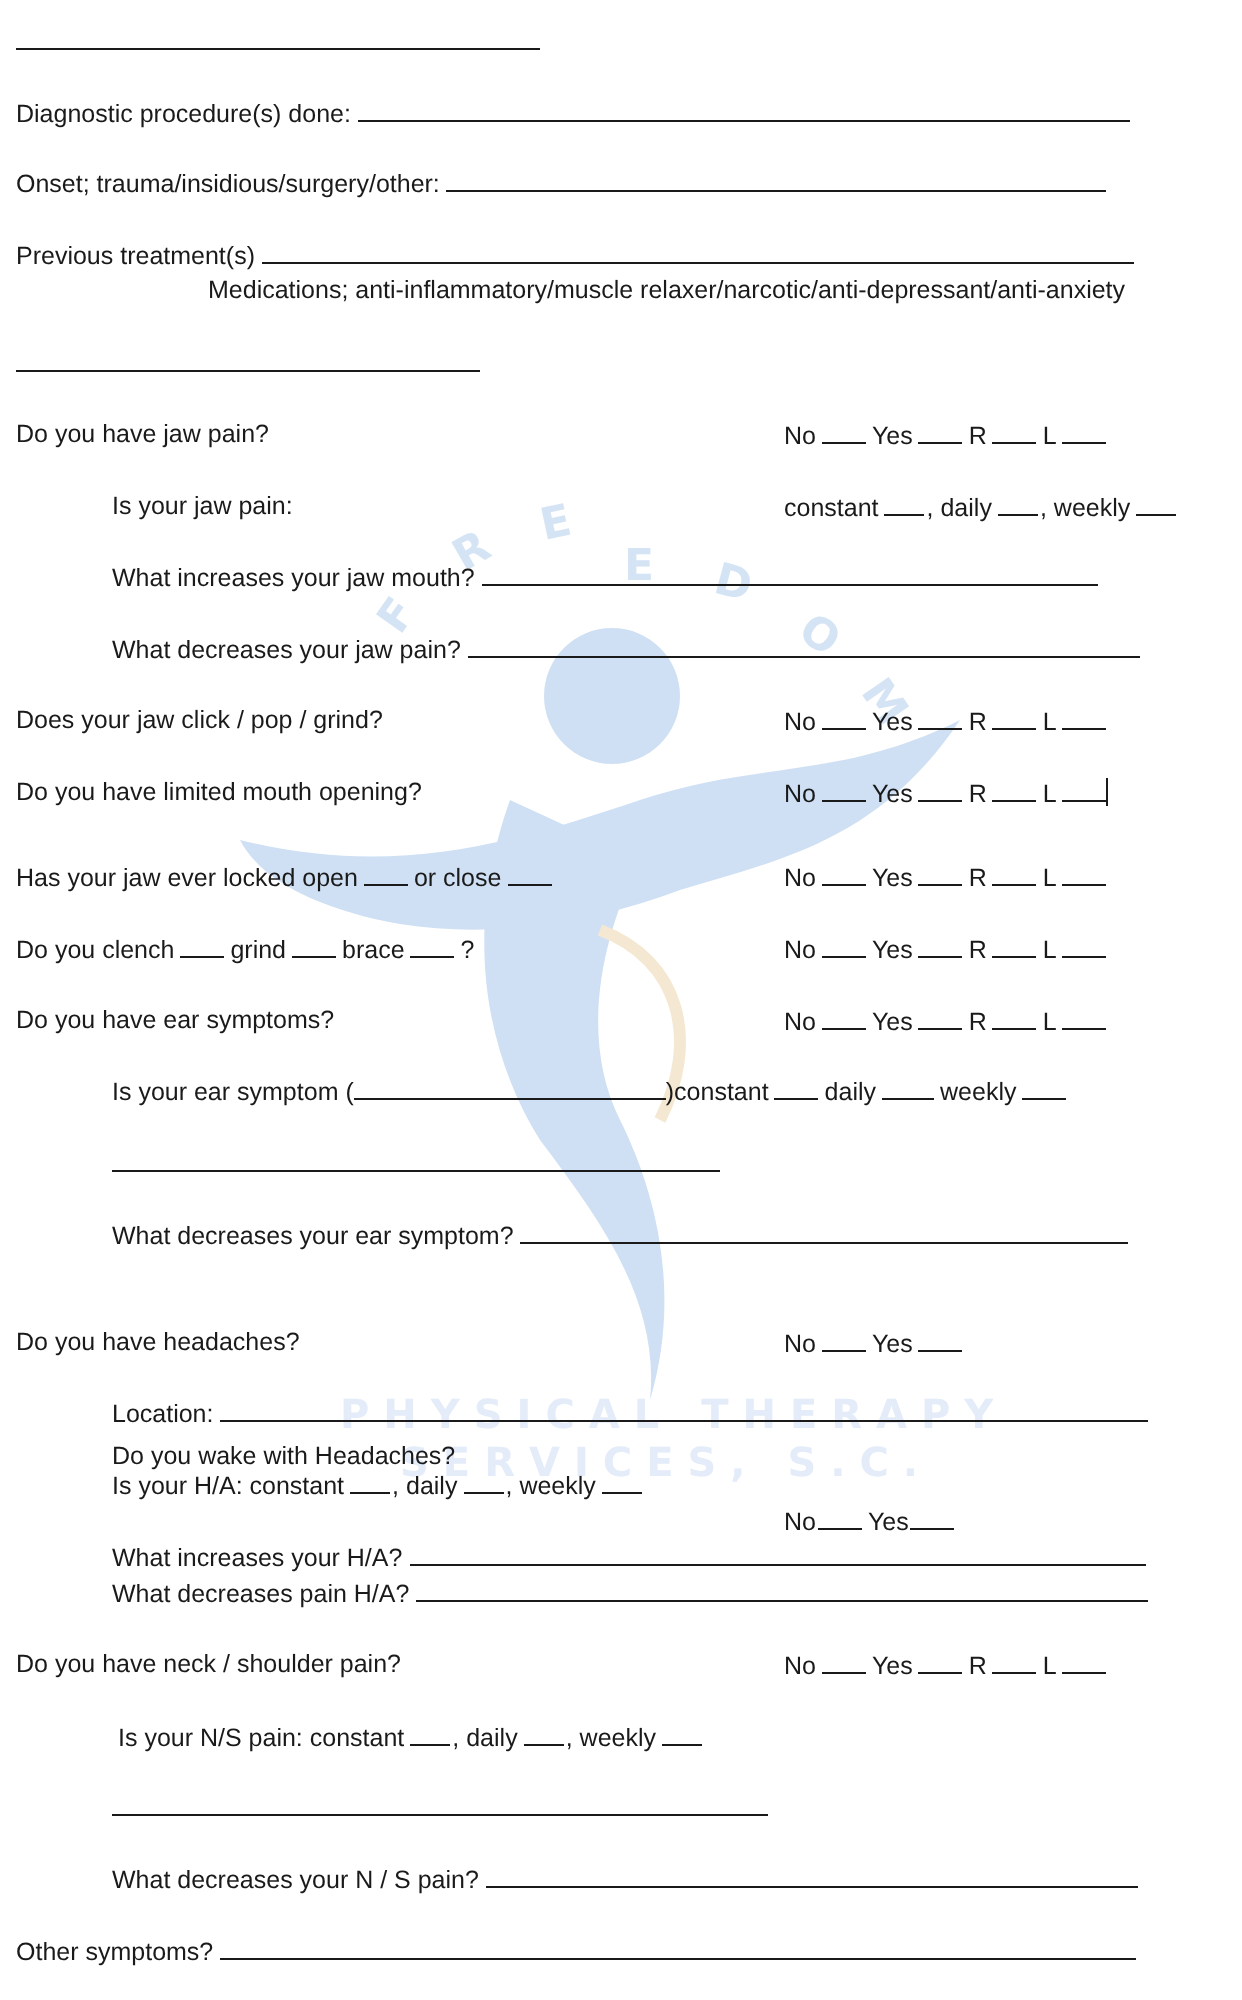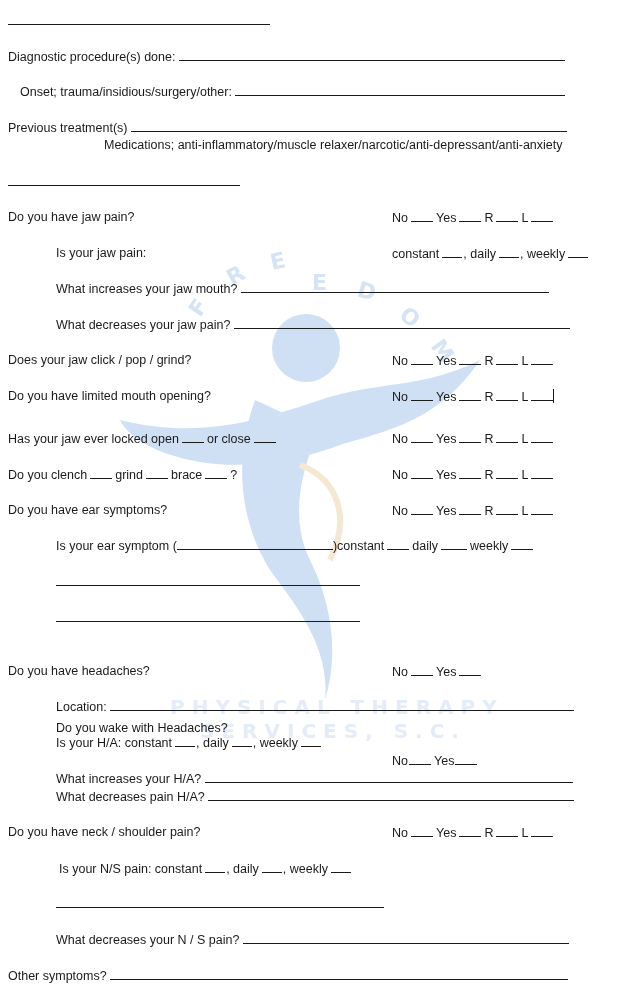--- a/index.html
+++ b/index.html
@@ -38,21 +38,21 @@
   </g>
 </svg>
 
 <div class="row" style="left:8px;top:12px">
   <span class="fill" style="width:262px"></span>
 </div>
 <div class="row" style="left:8px;top:48px">
   <span>Diagnostic procedure(s) done:</span>
   <span class="fill" style="width:386px"></span>
 </div>
-<div class="row" style="left:20px;top:83px">
+<div class="row" style="left:8px;top:83px">
   <span>Onset; trauma/insidious/surgery/other:</span>
   <span class="fill" style="width:330px"></span>
 </div>
 <div class="row" style="left:8px;top:119px">
   <span>Previous treatment(s)</span>
   <span class="fill" style="width:436px"></span>
 </div>
 <div class="row" style="left:104px;top:137px">Medications; anti-inflammatory/muscle relaxer/narcotic/anti-depressant/anti-anxiety</div>
 <div class="row" style="left:8px;top:173px">
   <span class="fill" style="width:232px"></span>
@@ -107,20 +107,21 @@
 </div>
 
 <div class="row" style="left:56px;top:537px">
   <span>Is your ear symptom (</span><span class="fill" style="width:156px"></span><span>)constant</span><span class="blank"></span><span>daily</span><span class="blank" style="width:26px"></span><span>weekly</span><span class="blank"></span>
 </div>
 
 <div class="row" style="left:56px;top:573px">
   <span class="fill" style="width:304px"></span>
 </div>
 <div class="row" style="left:56px;top:609px">
+  <span>What decreases your ear symptom?</span>
   <span class="fill" style="width:304px"></span>
 </div>
 
 <div class="row" style="left:8px;top:663px">Do you have headaches?</div>
 <div class="right" style="top:663px">
   <span>No</span><span class="blank"></span><span>Yes</span><span class="blank"></span>
 </div>
 
 <div class="row" style="left:56px;top:698px">
   <span>Location:</span>

